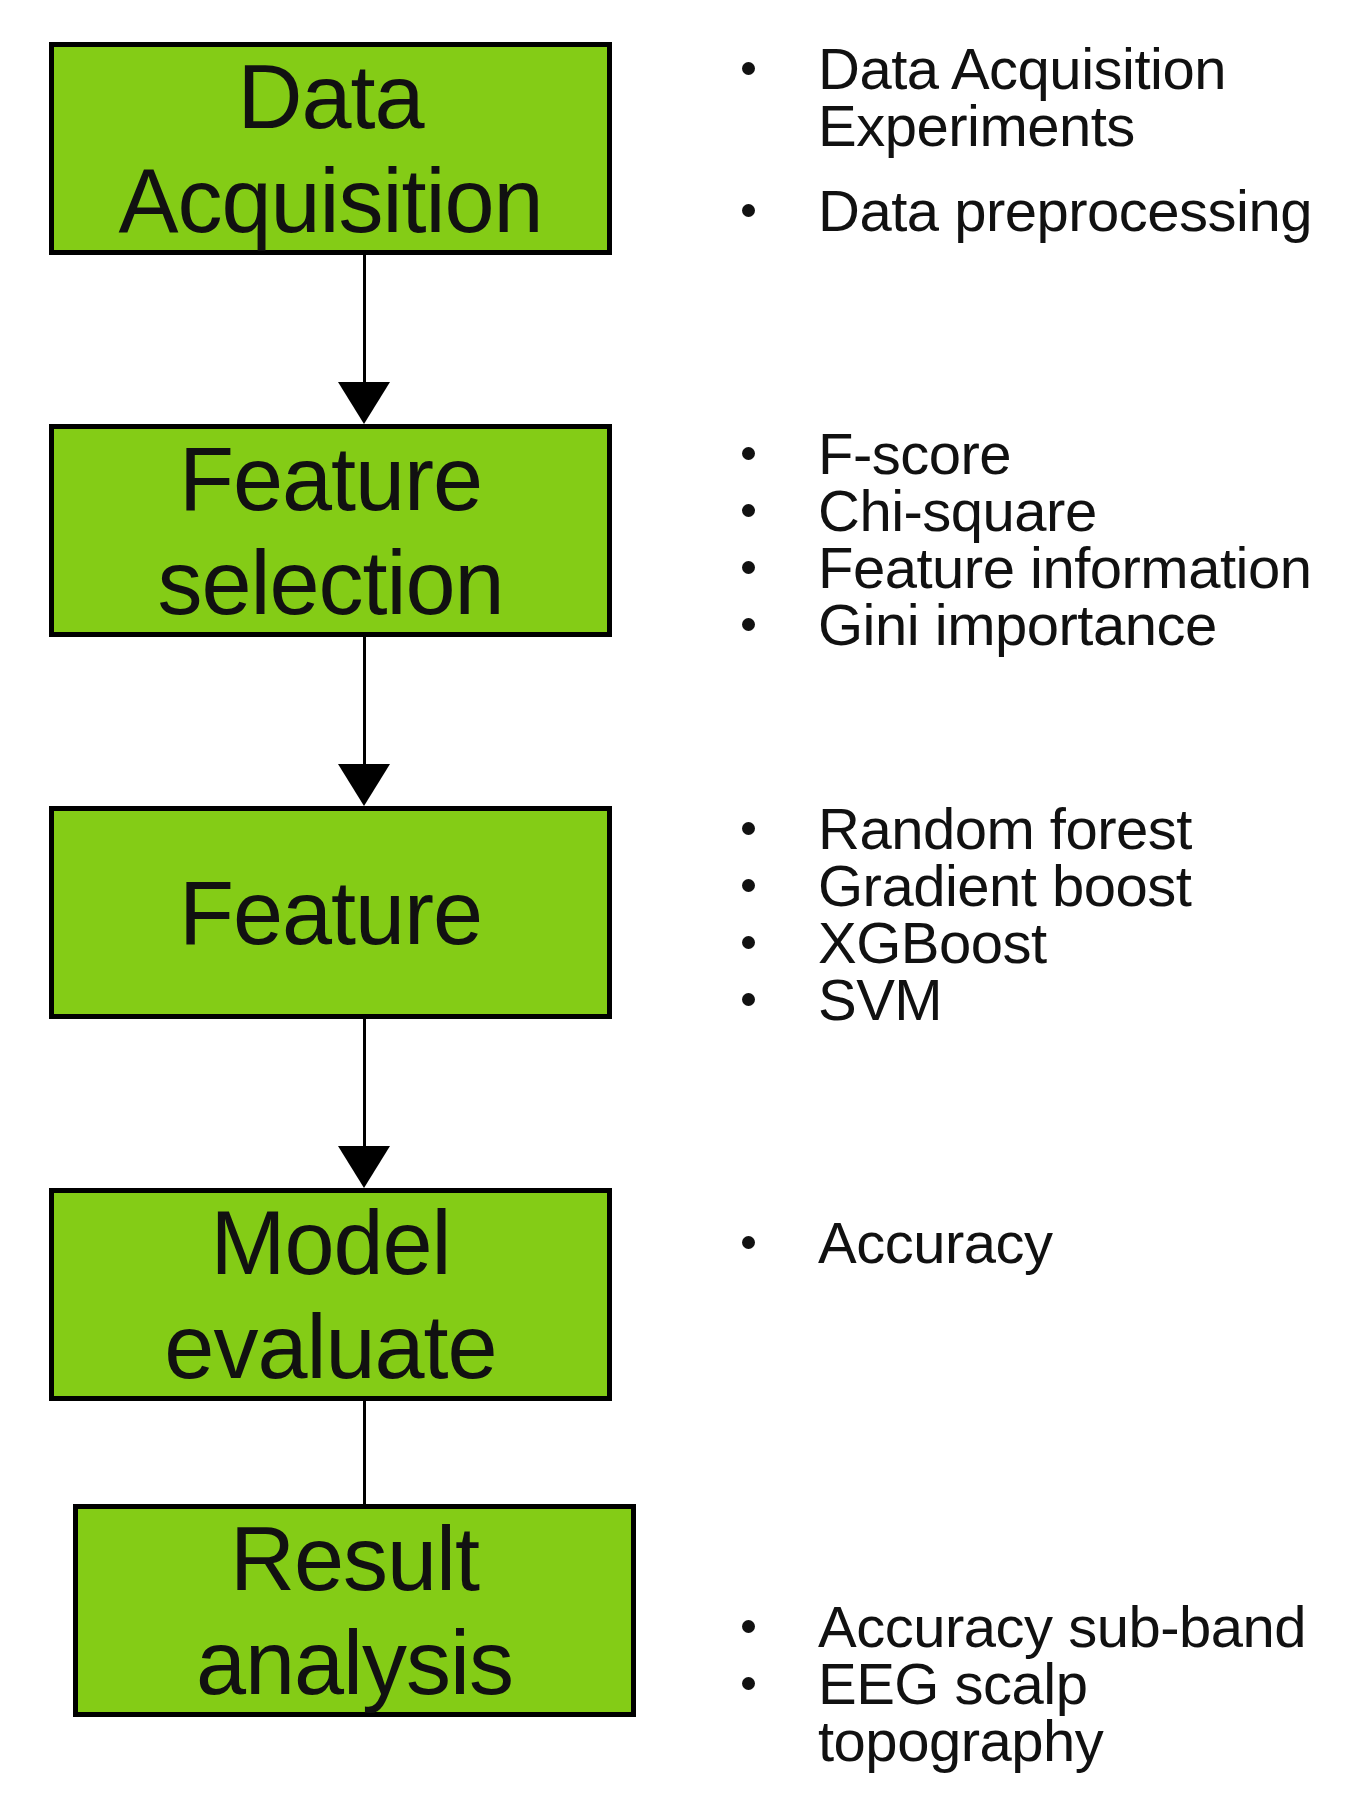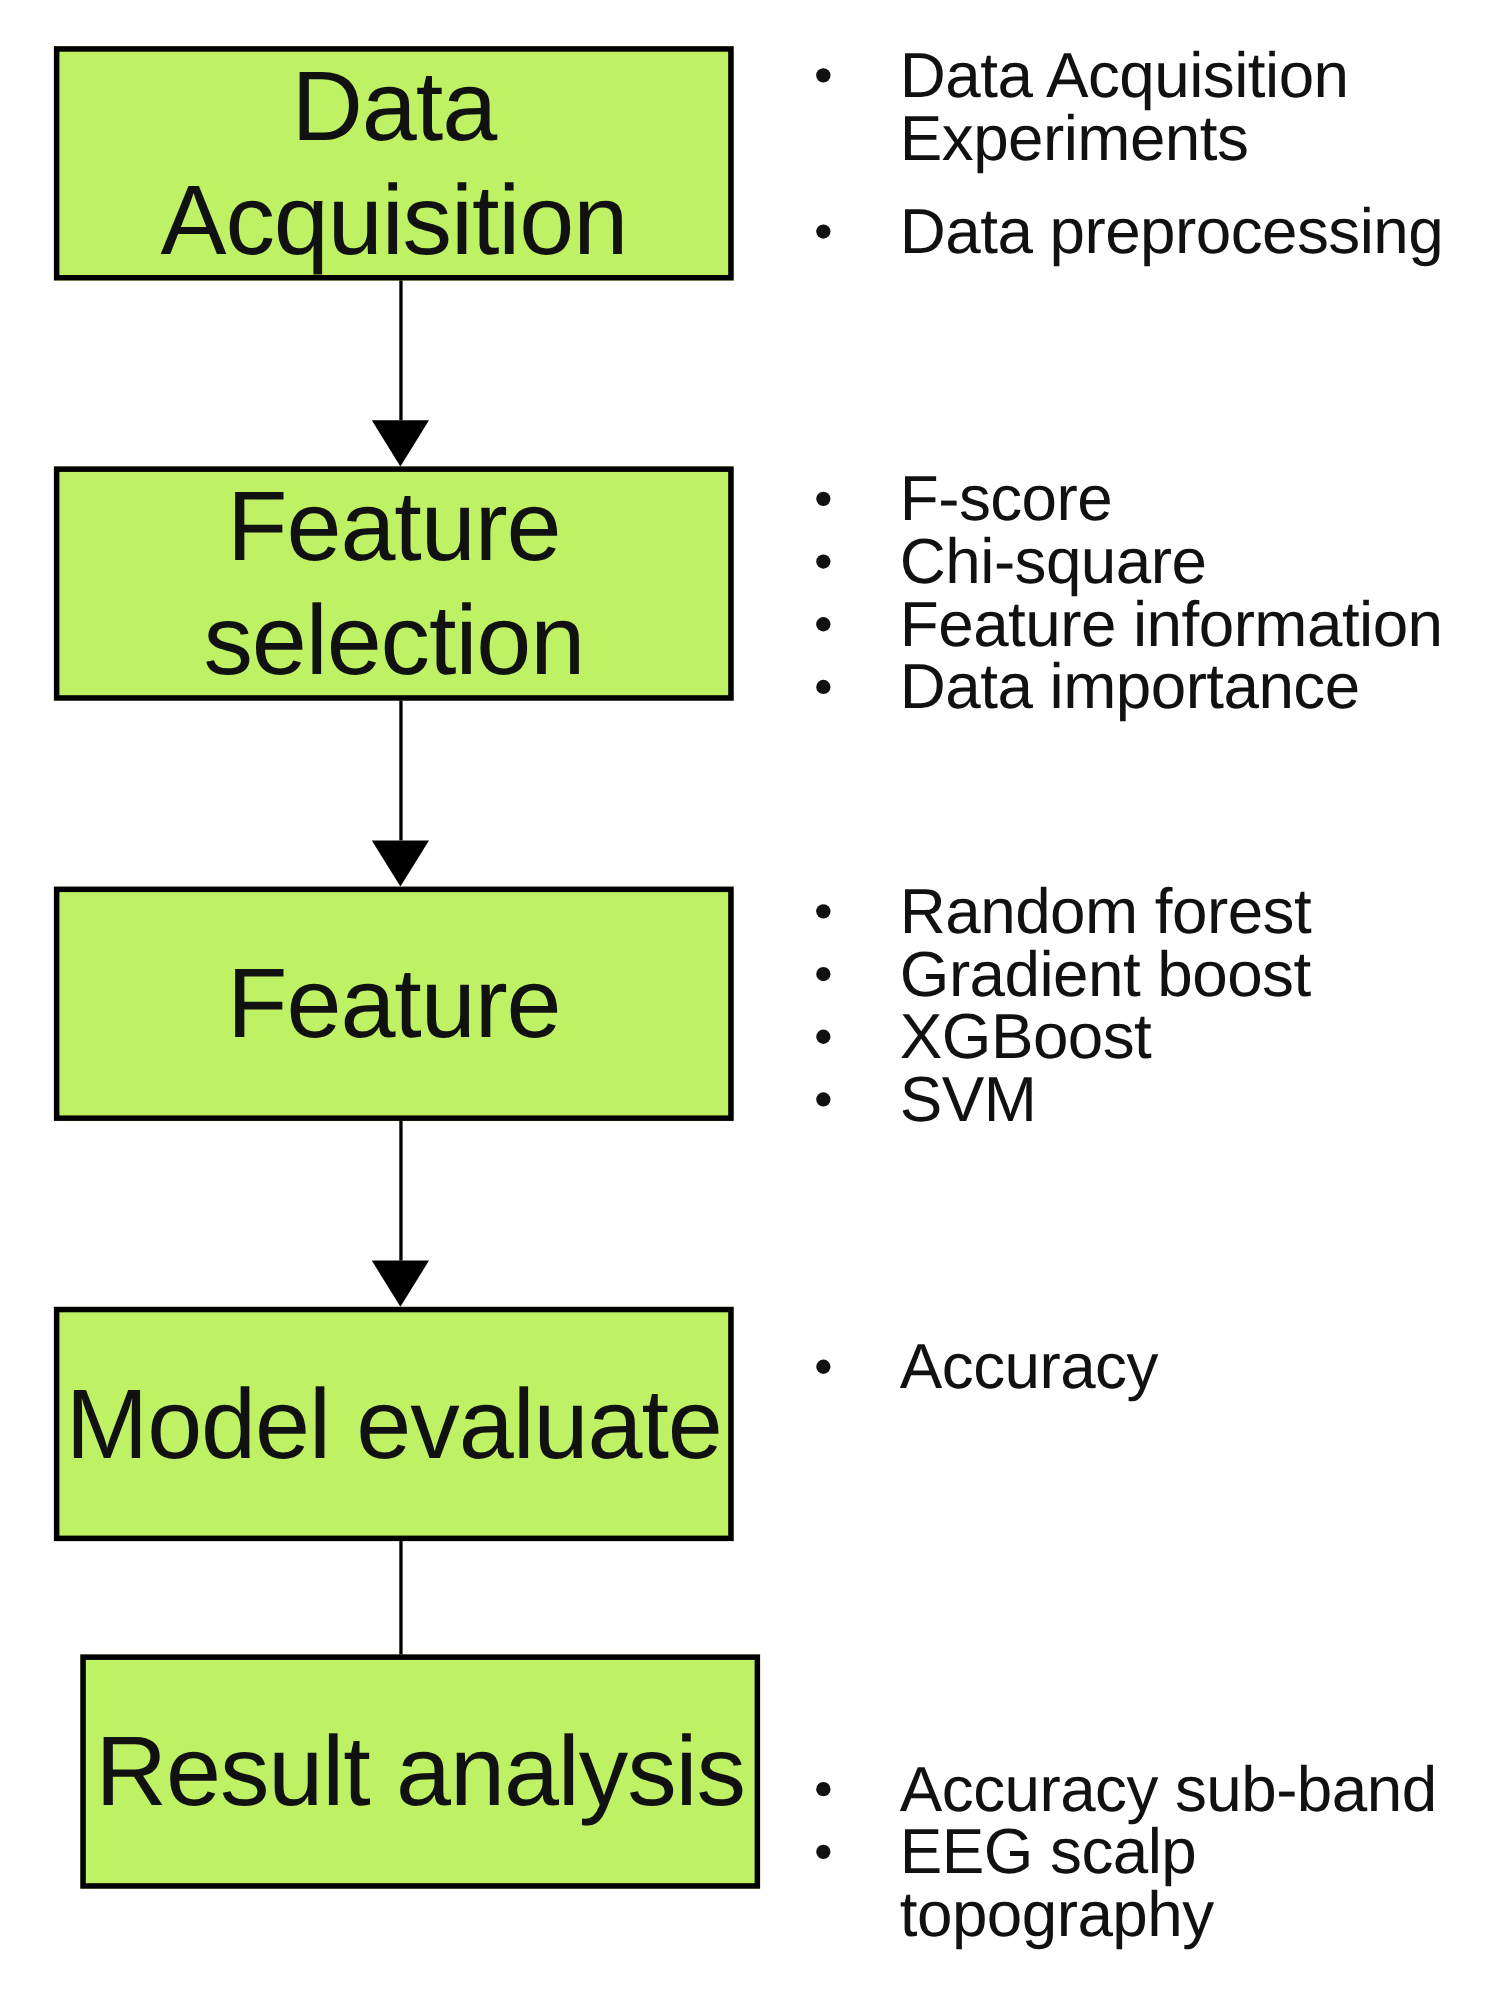--- a/index.html
+++ b/index.html
@@ -9,24 +9,24 @@
     font-family: "Liberation Sans", "DejaVu Sans", sans-serif;
     color: #111111;
     position: relative;
     overflow: hidden;
   }
   .canvas { position: absolute; inset: 0; }
 
   
   .flow-box {
     position: absolute;
-    left: 49px; width: 618px; height: 213px;
+    left: 49px; width: 563px; height: 213px;
     box-sizing: border-box;
     border: 5px solid #000000;
-    background: #bef264;
+    background: #84cc16;
     display: flex; align-items: center; justify-content: center;
     text-align: center;
   }
   .flow-box .box-label {
     font-size: 90px;
     line-height: 104px;
     letter-spacing: -1px;
     color: #111111;
     padding: 0 4px;
   }
@@ -101,21 +101,21 @@
     <div class="box-label">Feature selection</div>
   </div>
   <div class="flow-arrow arrow-2">
     <div class="line"></div>
     <div class="head"></div>
   </div>
   <ul class="bullets list-2">
       <li><span class="dot"></span><span>F-score</span></li>
       <li><span class="dot"></span><span>Chi-square</span></li>
       <li><span class="dot"></span><span>Feature information</span></li>
-      <li><span class="dot"></span><span>Data importance</span></li>
+      <li><span class="dot"></span><span>Gini importance</span></li>
     </ul>
 
   <div class="flow-box box-3">
     <div class="box-label">Feature</div>
   </div>
   <div class="flow-arrow arrow-3">
     <div class="line"></div>
     <div class="head"></div>
   </div>
   <ul class="bullets list-3">

